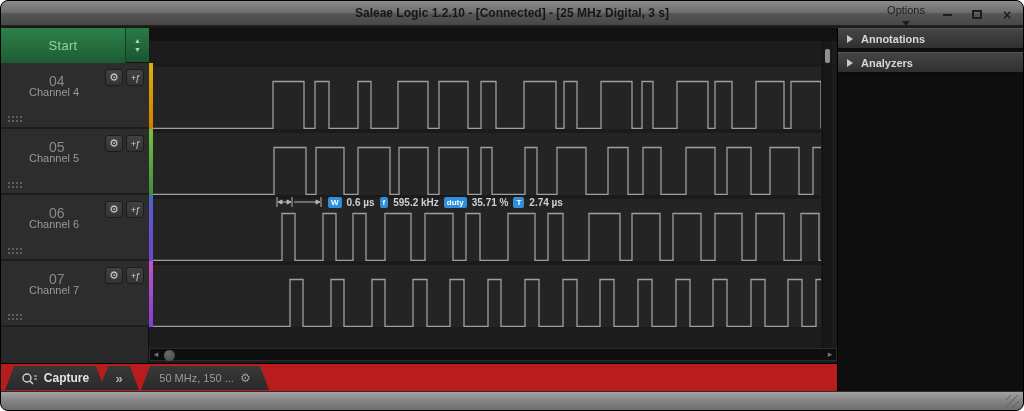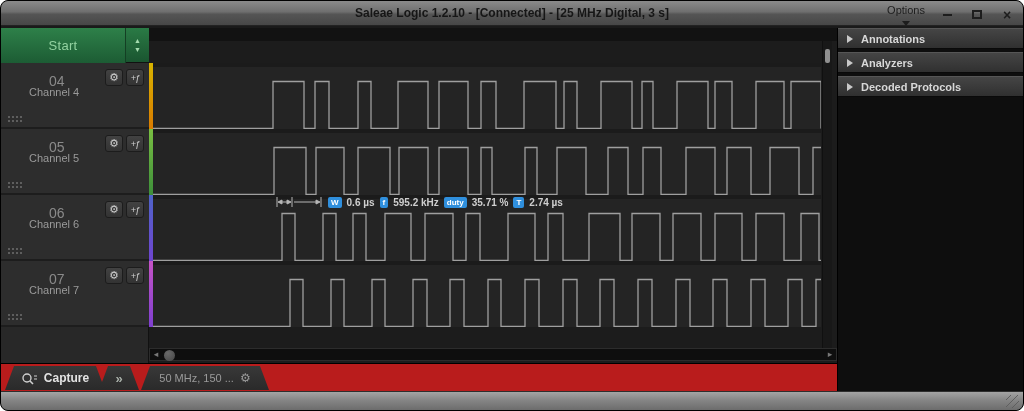--- a/index.html
+++ b/index.html
@@ -255,24 +255,20 @@
 
   <div id="right-panel">
     <div class="rp-header">
       <span class="rp-tri"></span>
       <span>Annotations</span>
     </div>
     <div class="rp-header">
       <span class="rp-tri"></span>
       <span>Analyzers</span>
     </div>
-    <div class="rp-header">
-      <span class="rp-tri"></span>
-      <span>Decoded Protocols</span>
-    </div>
   </div>
 
   <div id="tabbar">
     <div class="tab" id="tab-capture">
       <svg width="17" height="13">
         <circle cx="6" cy="6" r="4" stroke="#cfcfcf" stroke-width="1.4" fill="none"></circle>
         <line x1="9" y1="9" x2="12" y2="12" stroke="#cfcfcf" stroke-width="1.6"></line>
         <line x1="13" y1="4" x2="16" y2="4" stroke="#cfcfcf" stroke-width="1.2"></line>
         <line x1="13" y1="7" x2="16" y2="7" stroke="#cfcfcf" stroke-width="1.2"></line>
       </svg>

